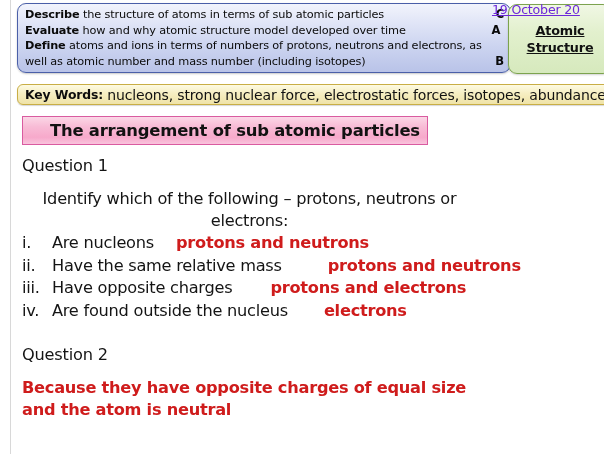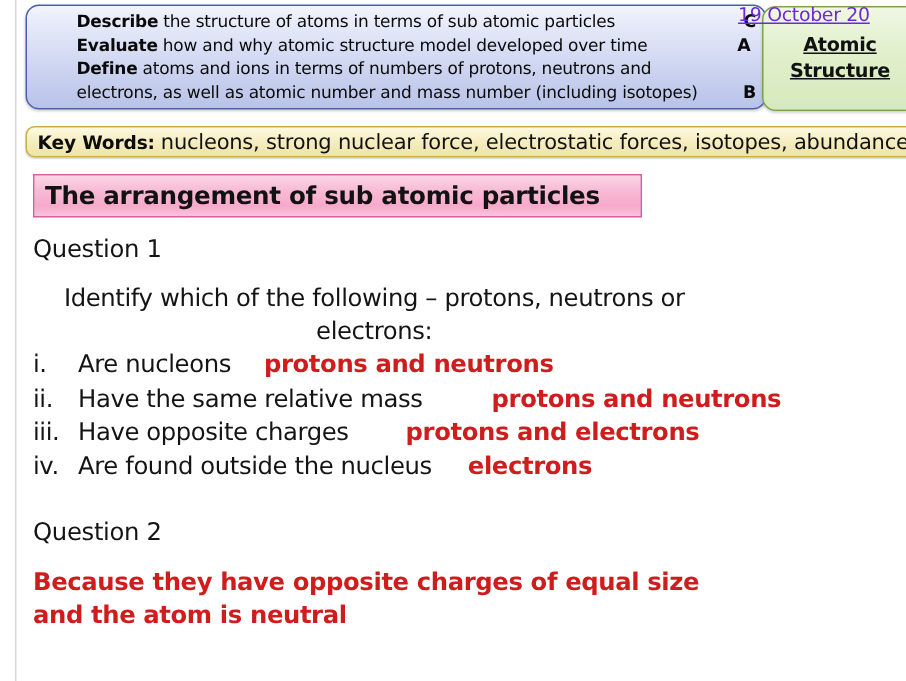--- a/index.html
+++ b/index.html
@@ -46,21 +46,20 @@
     padding: 3px 6px 2px 7px;
     box-shadow: 0 1px 2px rgba(0,0,0,0.22);
   }
   .lo-row {
     display: flex;
     align-items: flex-start;
     color: #0a0a0a;
     font-size: 11.3px;
     line-height: 15.6px;
     letter-spacing: -0.15px;
-    margin-left: 26px;
   }
   .lo-text {
     flex: 1 1 auto;
     padding-right: 4px;
   }
   .lo-text b {
     font-weight: 700;
   }
   .lo-grade {
     flex: 0 0 auto;
@@ -154,21 +153,21 @@
     position: absolute;
     left: 22px;
     top: 116px;
     width: 406px;
     height: 29px;
     box-sizing: border-box;
     border: 1.2px solid #d95ba0;
     background: linear-gradient(to bottom, #fbd7e6 0%, #f8bcd6 35%, #f7a9cb 75%, #f9c3dc 100%);
     display: flex;
     align-items: center;
-    padding-left: 7px;
+    padding-left: 27px;
   }
   .title-text {
     font-size: 16.4px;
     font-weight: 700;
     color: #121212;
     letter-spacing: -0.2px;
     white-space: nowrap;
   }
 
   
@@ -291,21 +290,21 @@
         <span class="answer answer-inline" style="margin-left: 46px;">protons and neutrons</span>
       </div>
       <div class="list-item">
         <span class="numeral">iii.</span>
         <span class="item-text">Have opposite charges</span>
         <span class="answer answer-inline" style="margin-left: 38px;">protons and electrons</span>
       </div>
       <div class="list-item">
         <span class="numeral">iv.</span>
         <span class="item-text">Are found outside the nucleus</span>
-        <span class="answer answer-inline" style="margin-left: 24px;">electrons</span>
+        <span class="answer answer-inline" style="margin-left: 36px;">electrons</span>
       </div>
     </div>
 
     <div class="spacer-md"></div>
     <div class="q-heading">Question 2</div>
     <div class="spacer-sm"></div>
     <div class="final-answer">Because they have opposite charges of equal size and the atom is neutral</div>
   </div>
 
 </div>

